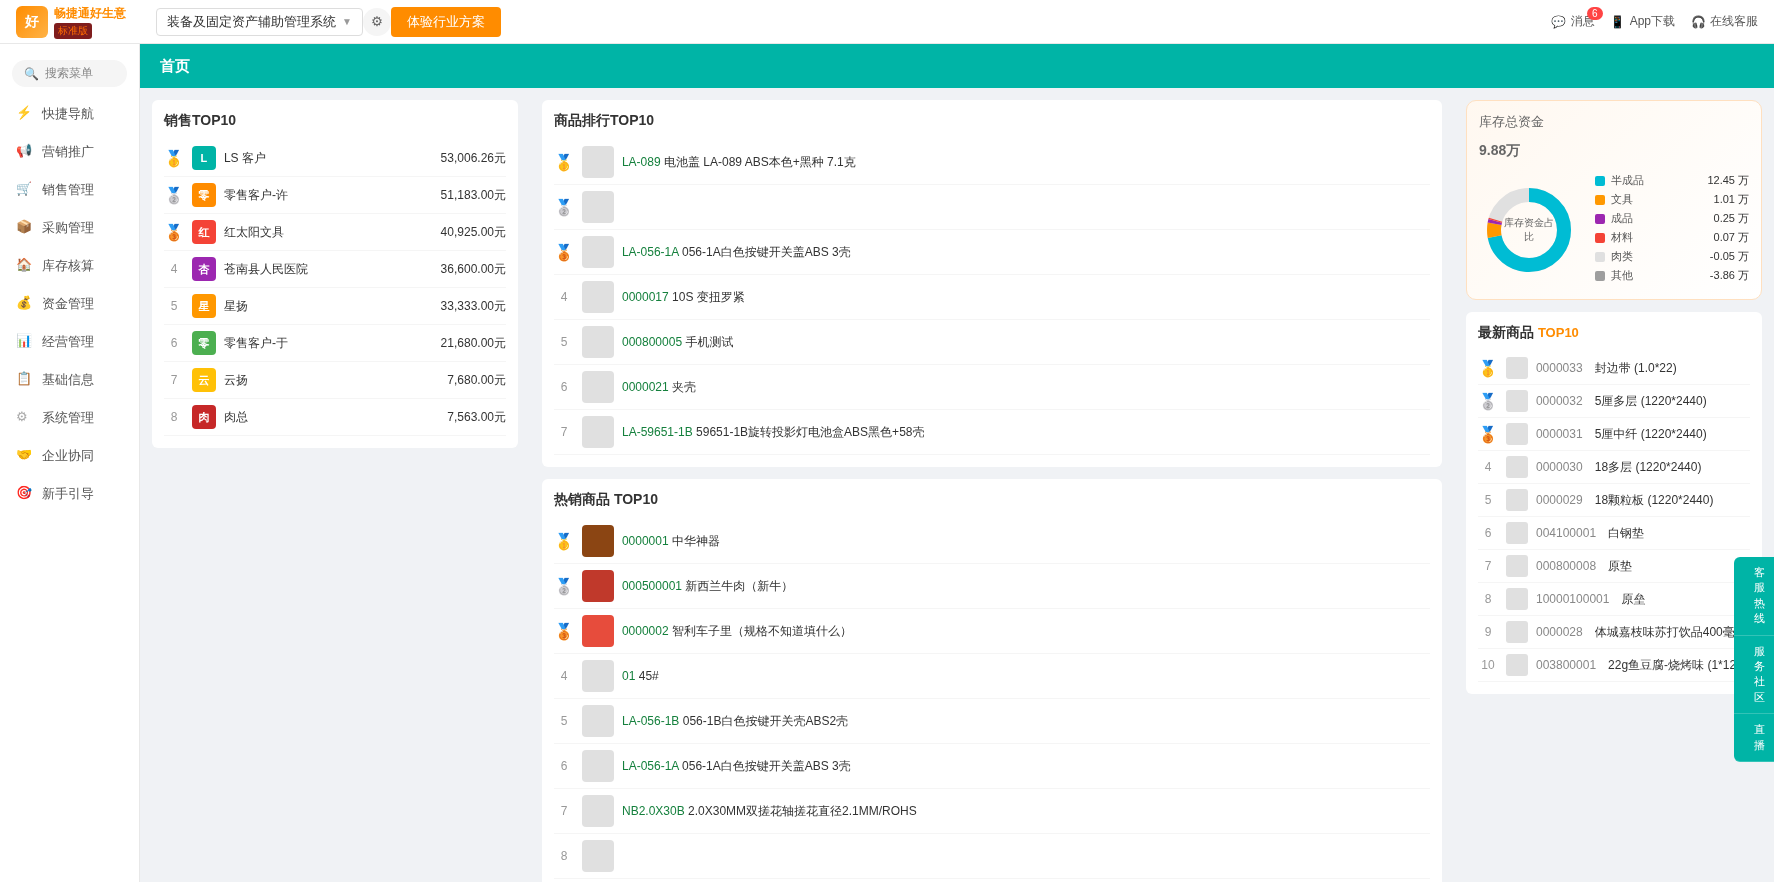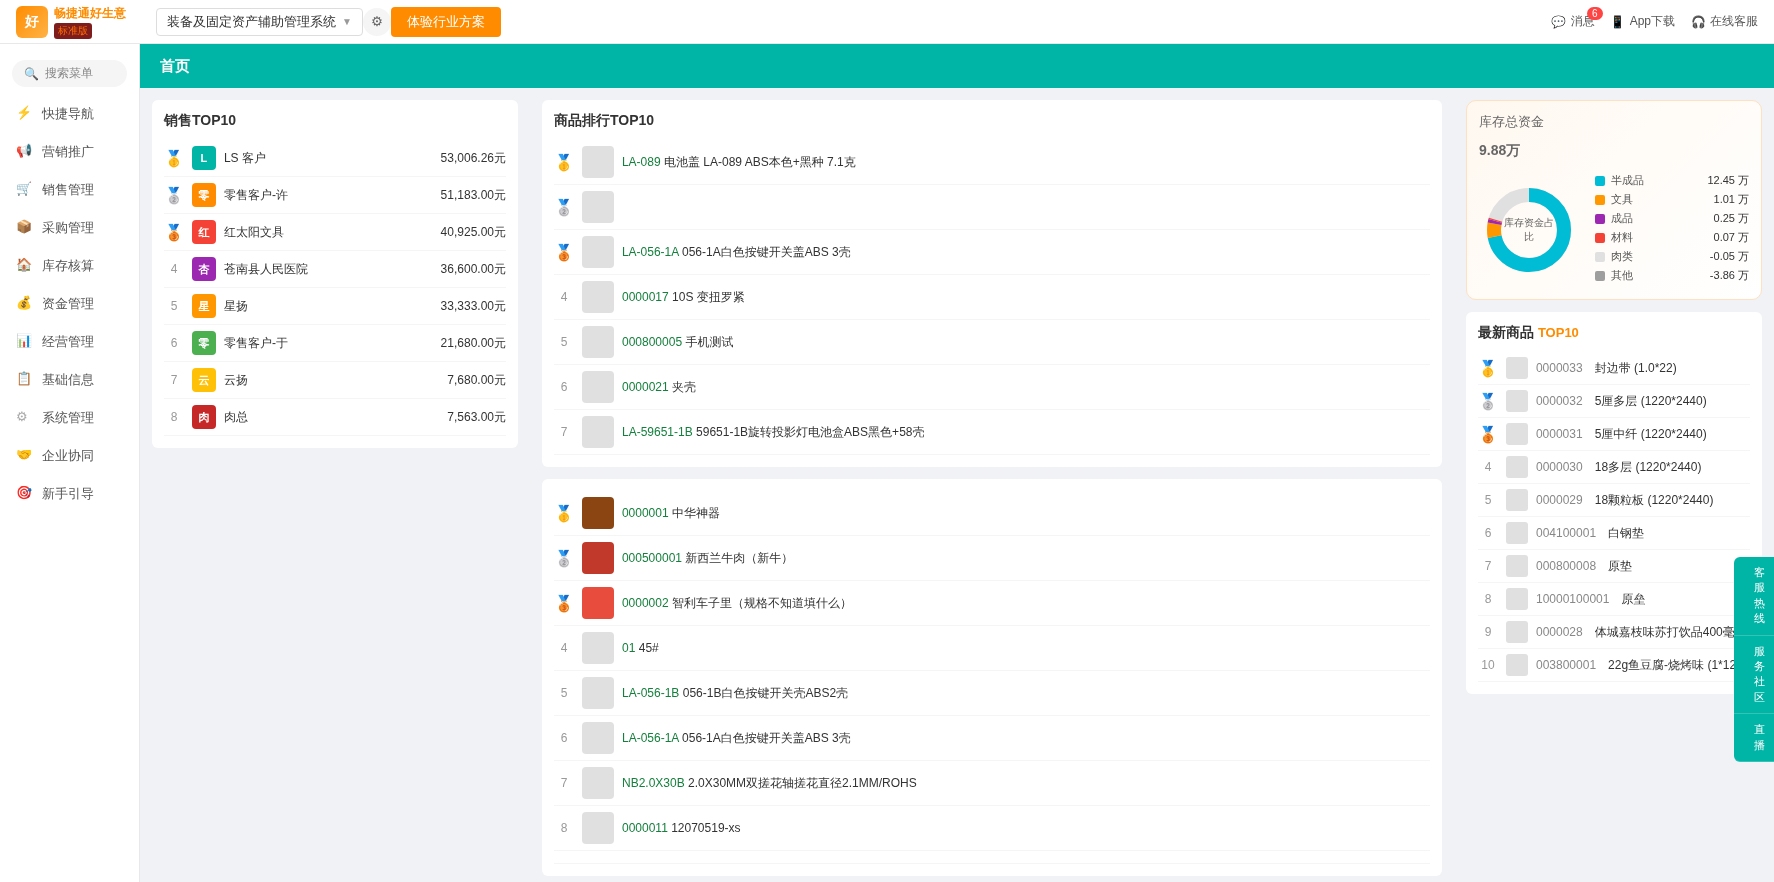--- a/index.html
+++ b/index.html
@@ -465,20 +465,23 @@
     <div class="prod-icon-placeholder"></div>
     <span class="prod-info">
       <span class="prod-code">LA-59651-1B</span>
       <span> 59651-1B旋转投影灯电池盒ABS黑色+58壳</span>
     </span>
   </div>
             </div>
         </div>
 
         <div class="panel-card">
+          <div class="panel-title">
+            <span>热销商品 TOP10</span>
+          </div>
           <div id="hot-products-list">
               <div class="product-item">
     <span style="color:#FFD700;font-size:16px;">🥇</span>
     <div class="prod-img" style="background:#8B4513;border-radius:4px;"></div>
     <span class="prod-info">
       <span class="prod-code">0000001</span>
       <span> 中华神器</span>
     </span>
   </div>
               <div class="product-item">
@@ -525,24 +528,20 @@
     <span style="color:#999;font-size:12px;width:20px;display:inline-block;text-align:center;">7</span>
     <div class="prod-icon-placeholder"></div>
     <span class="prod-info">
       <span class="prod-code">NB2.0X30B</span>
       <span> 2.0X30MM双搓花轴搓花直径2.1MM/ROHS</span>
     </span>
   </div>
               <div class="product-item">
     <span style="color:#999;font-size:12px;width:20px;display:inline-block;text-align:center;">8</span>
     <div class="prod-icon-placeholder"></div>
-    <span class="prod-info">
-      <span class="prod-code">0000011</span>
-      <span> 12070519-xs</span>
-    </span>
   </div>
               <div class="product-item">
     
     
     
   </div>
             </div>
         </div>
       </div>
 

